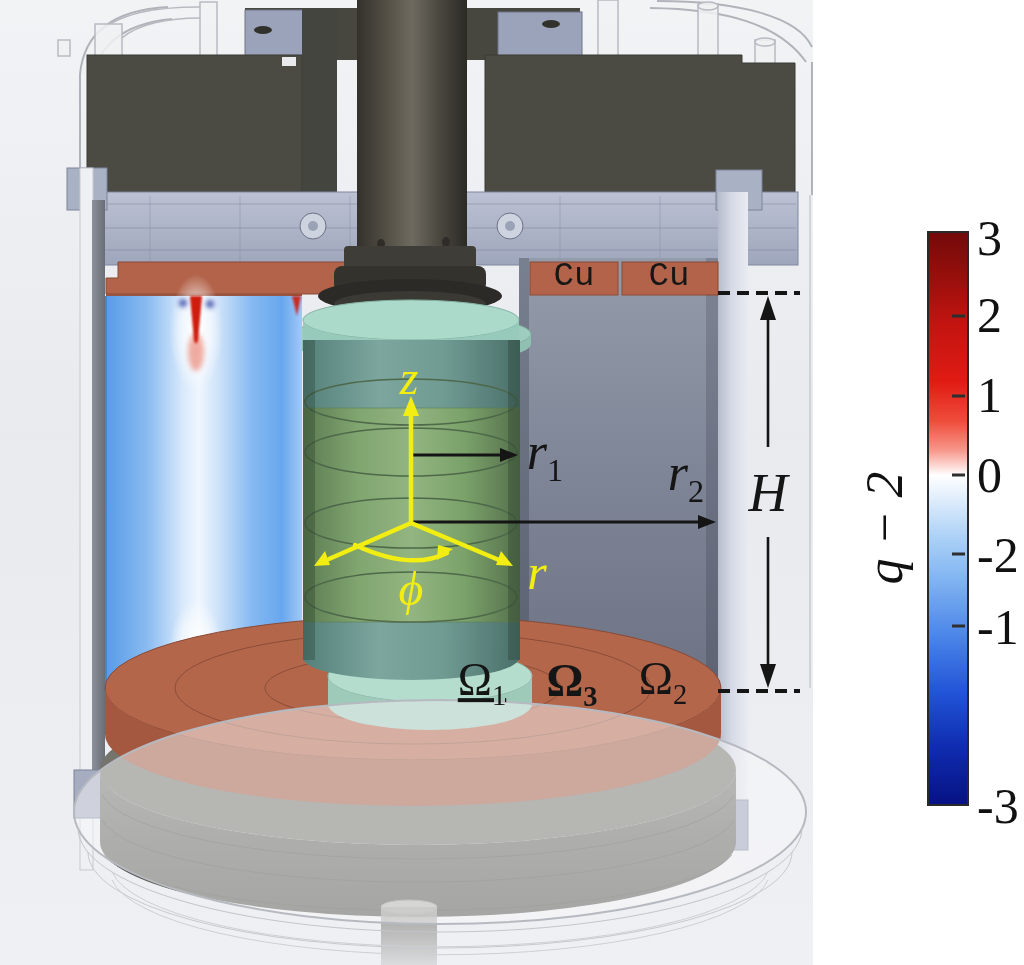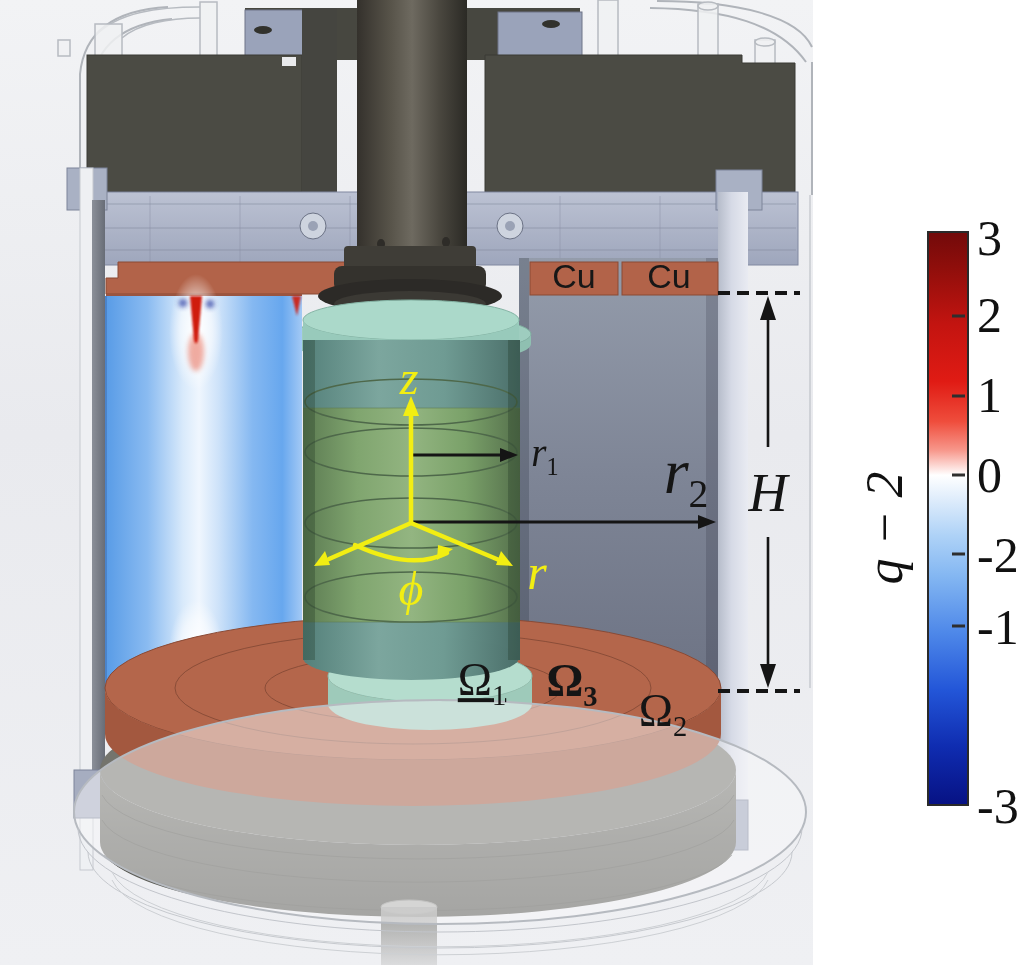--- a/index.html
+++ b/index.html
@@ -3,21 +3,21 @@
 <meta charset="utf-8">
 <style>
   html,body{margin:0;padding:0;}
   body{width:1024px;height:965px;position:relative;background:#ffffff;
        font-family:"Liberation Serif",serif;overflow:hidden;}
   svg{position:absolute;left:0;top:0;}
   .lbl{position:absolute;transform:translate(-50%,-50%);white-space:nowrap;line-height:1;}
   .it{font-style:italic;}
   .yel{color:#f2ee12;}
   .blk{color:#151515;}
-  .sans{font-family:Liberation Sans, sans-serif;}
+  .sans{font-family:Liberation Mono, monospace;}
   sub{font-style:normal;font-size:0.62em;}
   .cb-wrap{position:absolute;left:927px;top:231px;width:42px;height:575px;}
   #cb-bar{position:absolute;left:0;top:0;width:42px;height:575px;border:2px solid #2a2a2a;box-sizing:border-box;}
   .cb-mark{position:absolute;right:2px;width:13px;height:3px;background:#2e2e2e;transform:translateY(-50%);}
   .cb-label{position:absolute;left:50px;transform:translateY(-50%);font-size:50px;color:#111;}
   .cb-title{position:absolute;left:884px;top:528px;transform:translate(-50%,-50%) rotate(-90deg);
             font-size:52px;font-style:italic;color:#111;}
 </style>
 </head>
 <body>
@@ -297,27 +297,27 @@
   </g>
 </svg>
 
 <div class="lbl sans" style="left:574px;top:276px;font-size:34px;color:#171717;">Cu</div>
 <div class="lbl sans" style="left:669px;top:276px;font-size:34px;color:#171717;">Cu</div>
 
 <div class="lbl it yel" style="left:409px;top:378px;font-size:48px;">z</div>
 <div class="lbl it yel" style="left:411px;top:589px;font-size:48px;">ϕ</div>
 <div class="lbl it yel" style="left:537px;top:572px;font-size:50px;">r</div>
 
-<div class="lbl it blk" style="left:545px;top:456px;font-size:39px;text-align:center;"><span>r</span><sub>1</sub></div>
-<div class="lbl it blk" style="left:686px;top:477px;font-size:64px;"><span>r</span><sub>2</sub></div>
+<div class="lbl it blk" style="left:545px;top:456px;font-size:52px;text-align:center;"><span>r</span><sub>1</sub></div>
+<div class="lbl it blk" style="left:686px;top:477px;font-size:52px;"><span>r</span><sub>2</sub></div>
 <div class="lbl it blk" style="left:768px;top:493px;font-size:54px;">H</div>
 
 <div class="lbl blk" style="left:482px;top:684px;font-size:46px;text-decoration:underline;"><span>Ω</span><sub>1</sub></div>
 <div class="lbl blk" style="left:572px;top:685px;font-size:46px;font-weight:bold;"><span>Ω</span><sub>3</sub></div>
-<div class="lbl blk" style="left:663px;top:683px;font-size:46px;margin-top:32px;"><span>Ω</span><sub>2</sub></div>
+<div class="lbl blk" style="left:663px;top:683px;font-size:46px;"><span>Ω</span><sub>2</sub></div>
 
 <div class="cb-title">q − 2</div>
 <div class="cb-wrap">
   <div id="cb-bar" style="background: linear-gradient(rgb(115, 10, 10) 0%, rgb(143, 14, 11) 6%, rgb(195, 20, 16) 16%, rgb(224, 27, 20) 26%, rgb(239, 77, 60) 33%, rgb(247, 150, 138) 38%, rgb(255, 255, 255) 42.4%, rgb(220, 235, 251) 47%, rgb(174, 210, 247) 53%, rgb(132, 183, 242) 60%, rgb(78, 136, 233) 70%, rgb(35, 86, 216) 80%, rgb(15, 44, 176) 90%, rgb(7, 18, 132) 100%);">
       <div class="cb-mark" style="top: 14.6%;"></div>
       <div class="cb-mark" style="top: 28.5%;"></div>
       <div class="cb-mark" style="top: 42.4%;"></div>
       <div class="cb-mark" style="top: 56.3%;"></div>
       <div class="cb-mark" style="top: 68.9%;"></div>
     </div>

